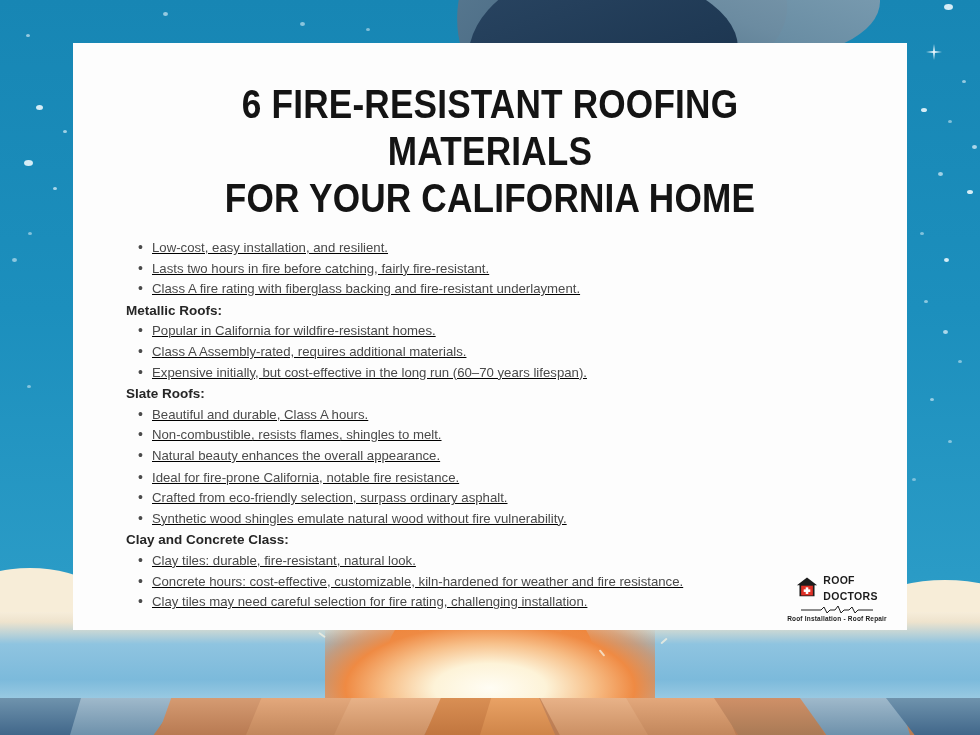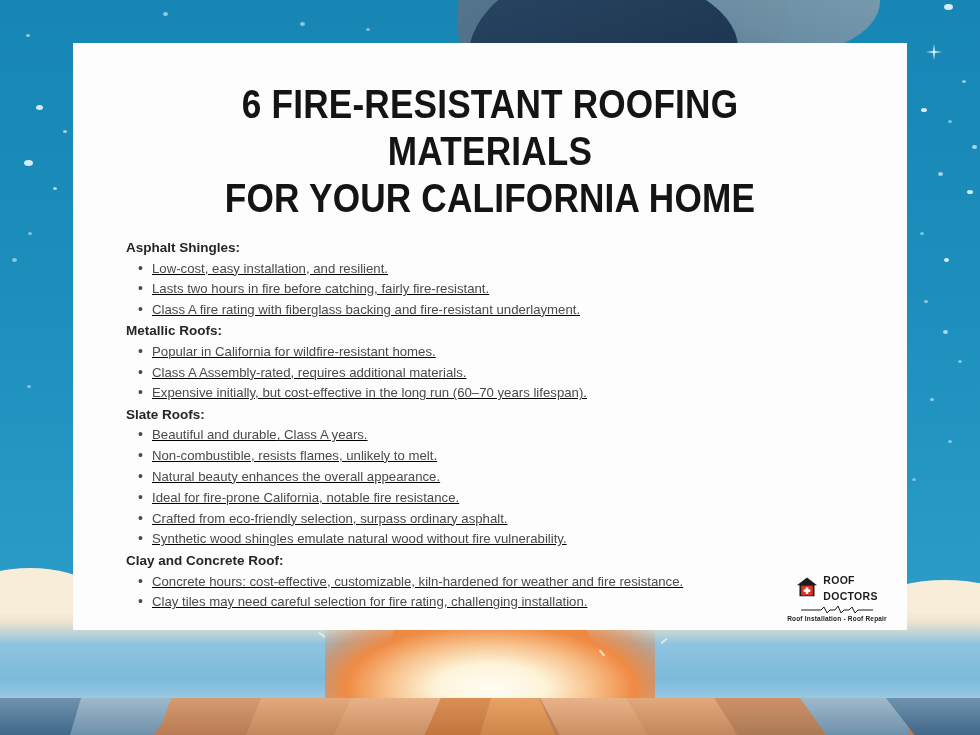--- a/index.html
+++ b/index.html
@@ -241,57 +241,57 @@
 <div id="card">
 
   <div class="title">
     <div>6 FIRE-RESISTANT ROOFING MATERIALS</div>
     <div>FOR YOUR CALIFORNIA HOME</div>
   </div>
 
   <div class="content">
 
     <div class="sec">
-      <div class="sec-head">Asphalt Shingles:</div>
       <ul class="blist">
         <li>Low-cost, easy installation, and resilient.</li>
         <li>Lasts two hours in fire before catching, fairly fire-resistant.</li>
         <li>Class A fire rating with fiberglass backing and fire-resistant underlayment.</li>
       </ul>
     </div>
 
     <div class="sec">
       <div class="sec-head">Metallic Roofs:</div>
       <ul class="blist">
         <li>Popular in California for wildfire-resistant homes.</li>
         <li>Class A Assembly-rated, requires additional materials.</li>
         <li>Expensive initially, but cost-effective in the long run (60–70 years lifespan).</li>
       </ul>
     </div>
 
     <div class="sec">
       <div class="sec-head">Slate Roofs:</div>
       <ul class="blist">
-        <li>Beautiful and durable, Class A years.</li>
-        <li>Non-combustible, resists flames, unlikely to melt.</li>
+        <li>Beautiful and durable, Class A hours.</li>
+        <li>Non-combustible, resists flames, shingles to melt.</li>
         <li>Natural beauty enhances the overall appearance.</li>
       </ul>
     </div>
 
     <div class="sec">
       <ul class="blist">
         <li>Ideal for fire-prone California, notable fire resistance.</li>
         <li>Crafted from eco-friendly selection, surpass ordinary asphalt.</li>
         <li>Synthetic wood shingles emulate natural wood without fire vulnerability.</li>
       </ul>
     </div>
 
     <div class="sec">
-      <div class="sec-head">Clay and Concrete Roof:</div>
-      <ul class="blist">
+      <div class="sec-head">Clay and Concrete Class:</div>
+      <ul class="blist">
+        <li>Clay tiles: durable, fire-resistant, natural look.</li>
         <li>Concrete hours: cost-effective, customizable, kiln-hardened for weather and fire resistance.</li>
         <li>Clay tiles may need careful selection for fire rating, challenging installation.</li>
       </ul>
     </div>
 
   </div>
 
   <div id="logo">
     <div class="logo-row">
       <span class="logo-house">

